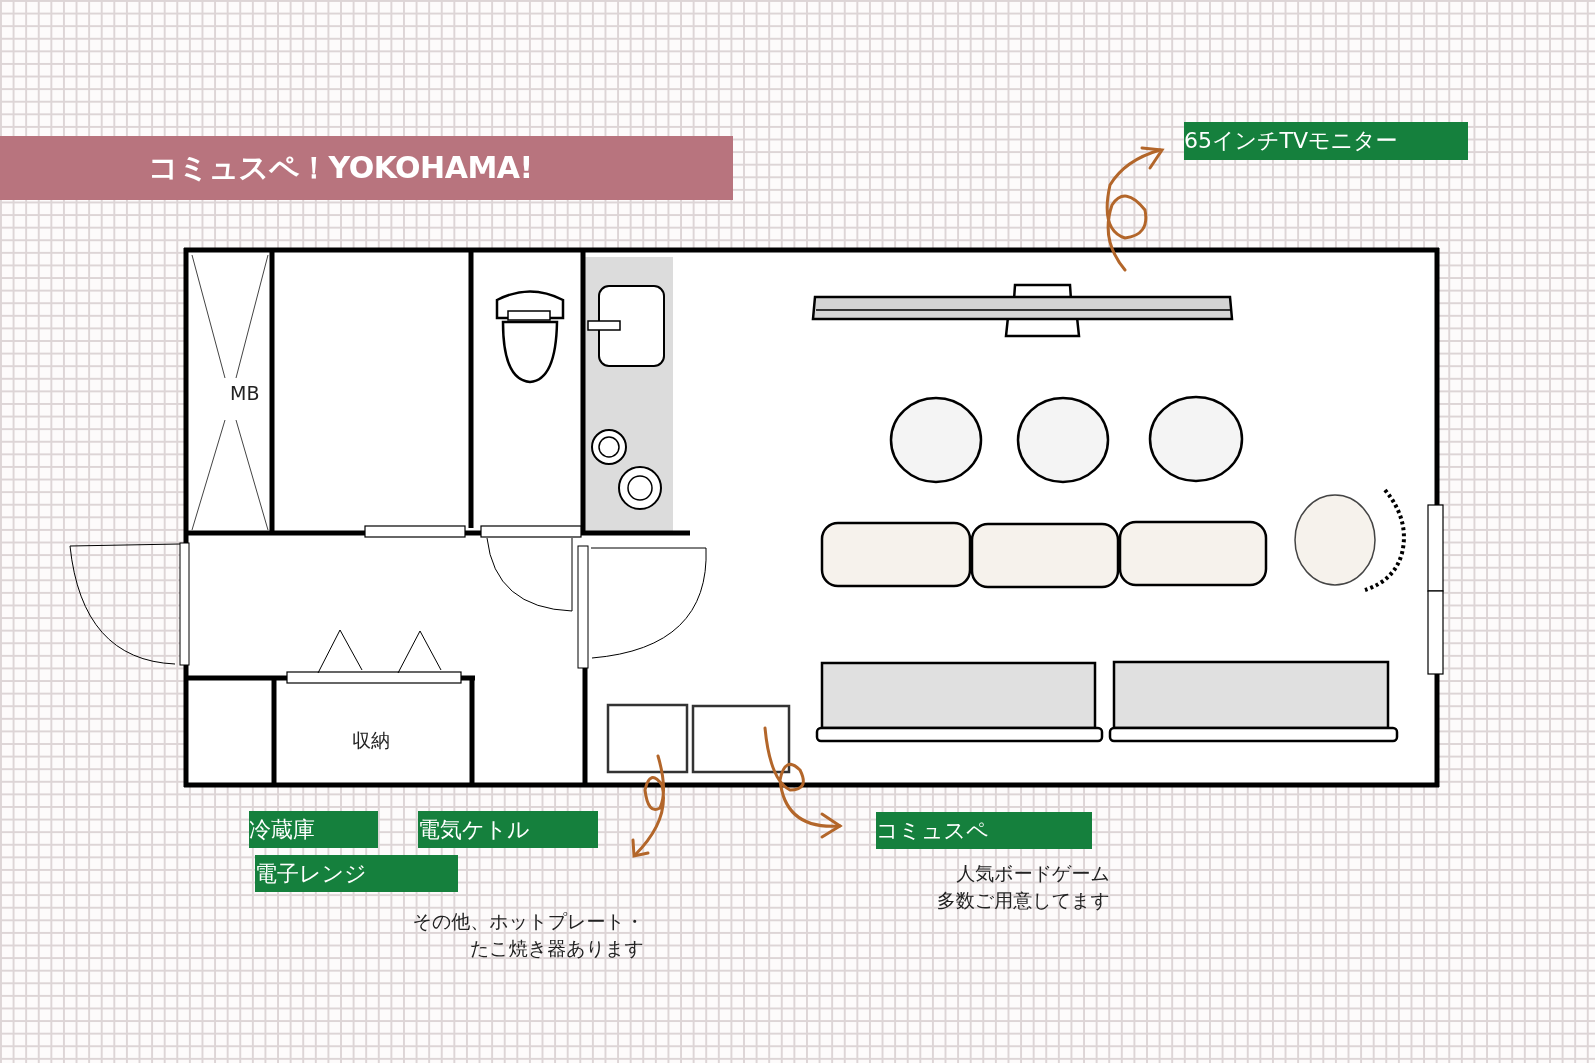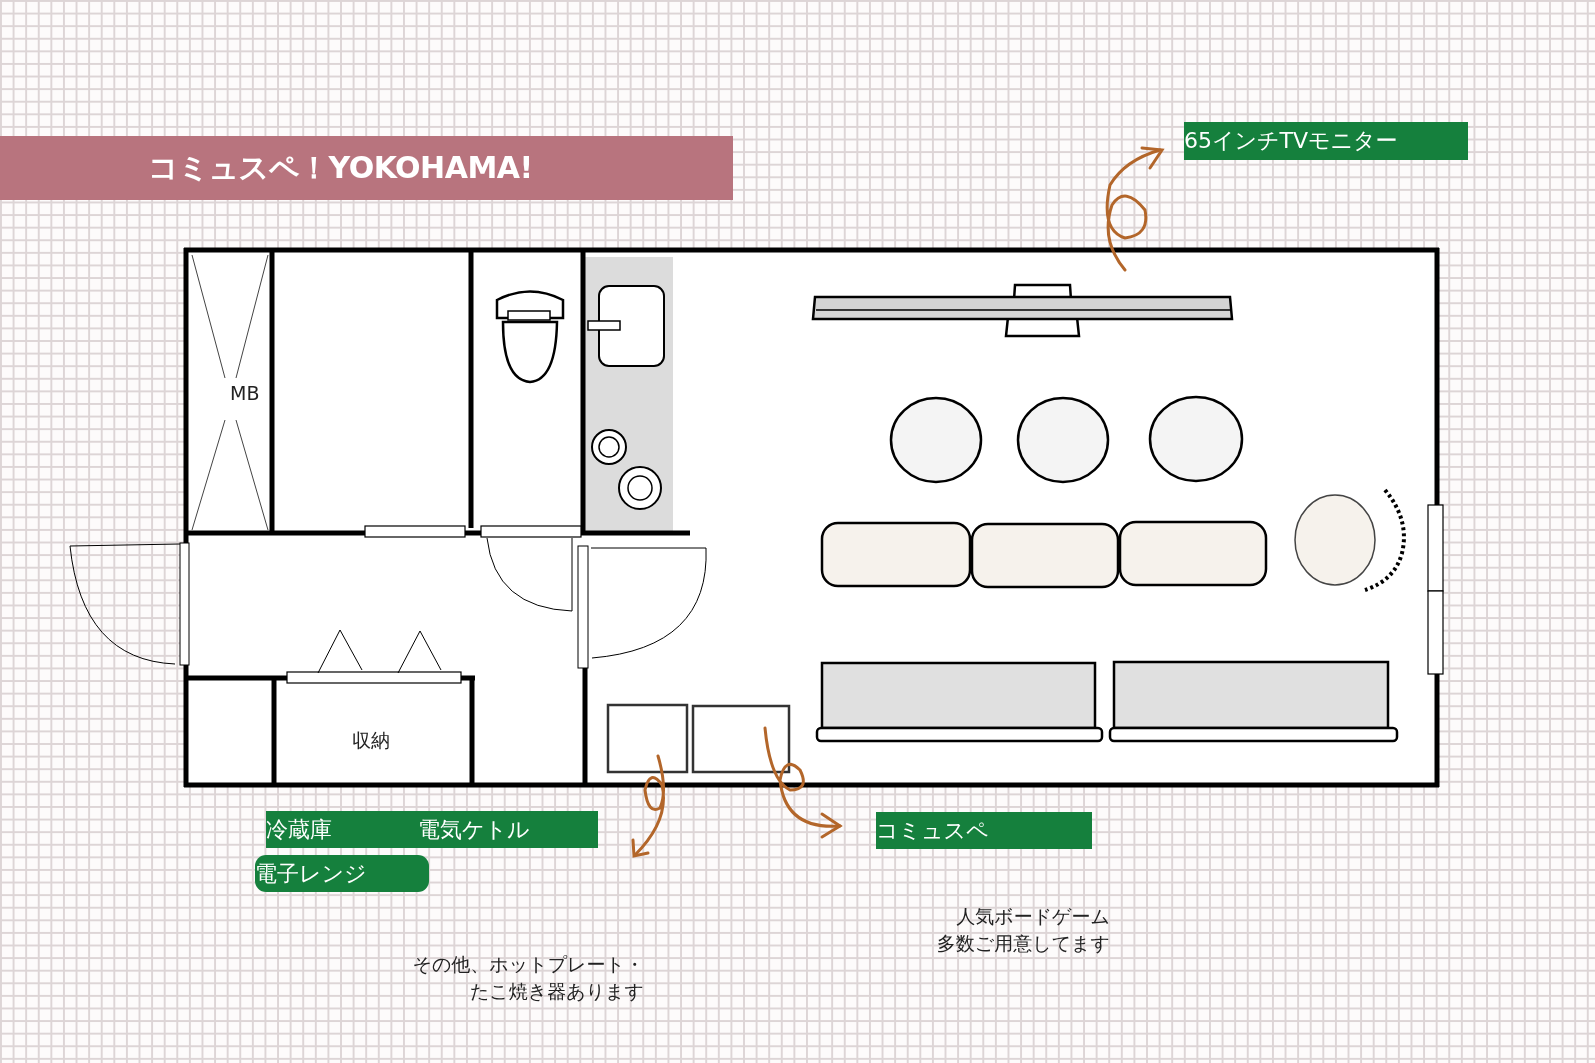--- a/index.html
+++ b/index.html
@@ -21,21 +21,21 @@
     margin-left: 148px; color: #fff; font-weight: bold; font-size: 30px;
     letter-spacing: -0.5px; font-family: "DejaVu Sans", sans-serif;
   }
   .label {
     position: absolute; background: #15803d; color: #fff;
     display: flex; align-items: center; 
     font-size: 22px; font-family: "DejaVu Sans", sans-serif;
   }
   .note {
     position: absolute; color: #222; font-size: 19px; line-height: 27px;
-    font-family: "DejaVu Sans", sans-serif; text-align: right; white-space: pre; margin-top: 43px;
+    font-family: "DejaVu Sans", sans-serif; text-align: right; white-space: pre;
   }
   svg.plan { position: absolute; left: 0; top: 0; }
   .room-label { font-family: "DejaVu Sans", sans-serif; font-size: 19px; fill: #222; }
 </style>
 </head>
 <body>
 
 <div class="title-banner">
   <span>コミュスペ！YOKOHAMA!</span>
 </div>
@@ -155,29 +155,29 @@
   </g>
 
   <text x="230" y="400" class="room-label">MB</text>
   <text x="352" y="747" class="room-label">収納</text>
 </svg>
 
 <div class="label" style="left:1184px; top:122px; width:284px; height:38px;">
   <span>65インチTVモニター</span>
 </div>
 
-<div class="label" style="left:266px; top:811px; width:152px; height:37px;font-family:Liberation Mono, monospace;">
+<div class="label" style="left:249px; top:811px; width:129px; height:37px;font-family:Liberation Mono, monospace;">
   <span>冷蔵庫</span>
 </div>
 
 <div class="label" style="left:418px; top:811px; width:180px; height:37px;">
   <span>電気ケトル</span>
 </div>
 
-<div class="label" style="left:255px; top:855px; width:174px; height:37px;border-radius:11px;">
+<div class="label" style="left:255px; top:855px; width:203px; height:37px;">
   <span>電子レンジ</span>
 </div>
 
 <div class="label" style="left:876px; top:812px; width:216px; height:37px;">
   <span>コミュスペ</span>
 </div>
 
 <div class="note" style="left:360px; top:908px; width:284px;">その他、ホットプレート・
 たこ焼き器あります</div>
 

